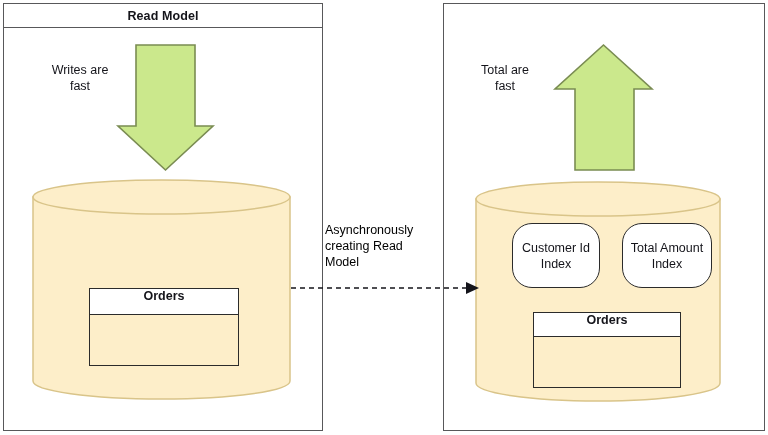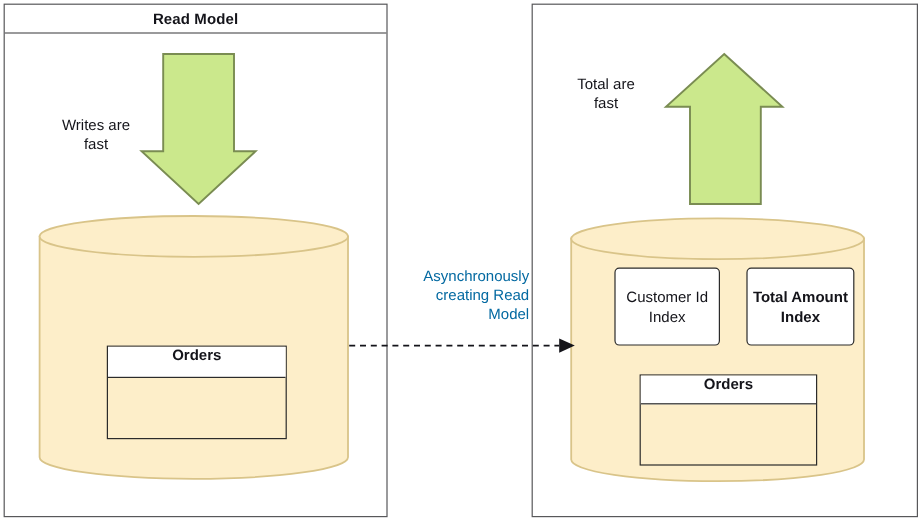--- a/index.html
+++ b/index.html
@@ -63,36 +63,35 @@
     position: absolute;
     font-size: 12.5px;
     color: #14141a;
     line-height: 16px;
     text-align: center;
     white-space: pre-line;
   }
   #writes-label {
     left: 40px; top: 62px;
     width: 80px;
-    margin-top: 34px;
   }
   #reads-label {
     left: 464px; top: 62px;
     width: 82px;
   }
 
   
   #async-label {
     position: absolute;
     left: 325px; top: 222px;
     width: 116px;
     font-size: 12.5px;
-    color: #0369a1;
+    color: #000000;
     line-height: 16px;
-    text-align: right;
+    text-align: left;
     white-space: pre-line;
   }
 
   
   .svg-layer {
     position: absolute;
     left: 0; top: 0;
     width: 768px;
     height: 435px;
     pointer-events: none;
@@ -132,40 +131,40 @@
     left: 533px; top: 312px;
     width: 148px; height: 76px;
   }
   #orders-read .table-head { height: 24px; }
   #orders-read .table-body { height: 50px; }
 
   .index-box {
     position: absolute;
     background: #ffffff;
     border: 1.6px solid #2b2b2b;
-    border-radius: 4px;
+    border-radius: 20px;
     box-sizing: border-box;
     display: flex;
     align-items: center;
     justify-content: center;
     text-align: center;
   }
   .index-label {
     font-size: 12.5px;
     color: #14141a;
     line-height: 16px;
     white-space: pre-line;
   }
   #index-customer {
     left: 512px; top: 223px;
     width: 88px; height: 65px;
   }
   #index-amount {
     left: 622px; top: 223px;
-    width: 90px; height: 65px; font-weight: bold;
+    width: 90px; height: 65px;
   }
 </style>
 </head>
 <body>
 
 <div id="canvas">
 
   <div class="panel" id="write-panel">
     <div class="panel-header">
       <span class="panel-header-title">Read Model</span>

